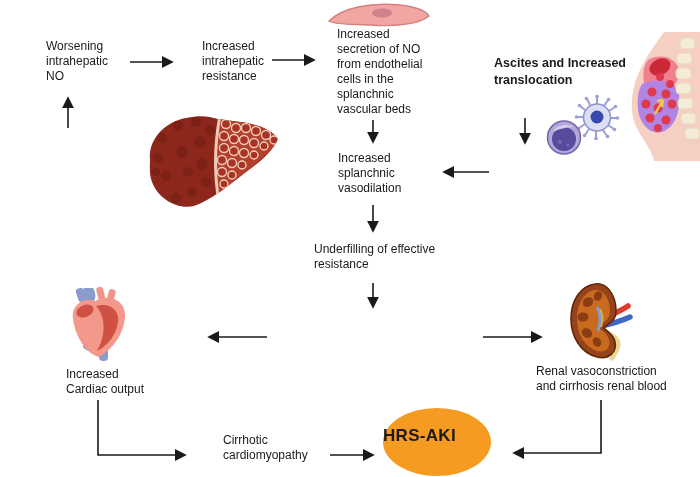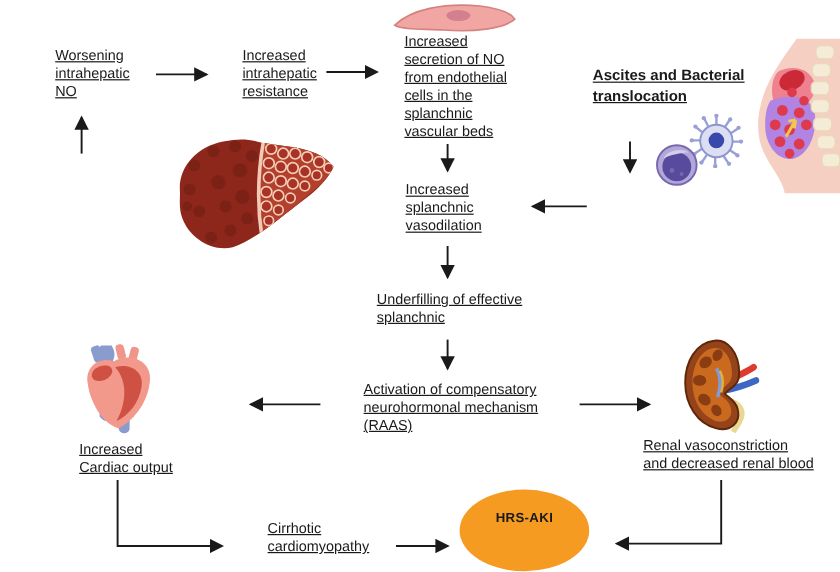--- a/index.html
+++ b/index.html
@@ -1,28 +1,28 @@
 <!DOCTYPE html>
 <html><head>
 <meta charset="utf-8">
 <style>
   html,body{margin:0;padding:0;background:#fff;}
   #figure{
     position:relative;width:700px;height:477px;background:#ffffff;overflow:hidden;
     font-family:"Liberation Sans","DejaVu Sans",sans-serif;color:#1a1a1a;
   }
   .node{
-    position:absolute;font-size:12px;line-height:15px;white-space:pre-line;text-decoration:underline;
+    position:absolute;font-size:12px;line-height:15px;white-space:pre-line;
   }
   .node.bold{font-weight:bold;font-size:12.5px;line-height:17px;}
   .icon{position:absolute;}
   #arrow-layer{position:absolute;left:0;top:0;}
   #hrs-label{
-    position:absolute;left:383px;top:426px;width:108px;text-align:center;
-    font-weight:bold;font-size:11px;letter-spacing:.3px;
+    position:absolute;left:383px;top:426px;width:108px;
+    font-weight:bold;font-size:17px;letter-spacing:.3px;
   }
 </style>
 </head>
 <body>
 
 <div id="figure">
 
   <svg id="arrow-layer" width="700" height="477" viewBox="0 0 700 477">
     <defs>
       <marker id="ah" viewBox="0 0 10 10" refX="8.5" refY="5" markerWidth="7.5" markerHeight="7.5" orient="auto">
@@ -52,34 +52,31 @@
 NO</div>
   <div class="node" style="left:202px;top:39px">Increased
 intrahepatic
 resistance</div>
   <div class="node" style="left:337px;top:27px">Increased
 secretion of NO
 from endothelial
 cells in the
 splanchnic
 vascular beds</div>
-  <div class="node bold" style="left:494px;top:55px">Ascites and Bacterial
+  <div class="node bold" style="left:494px;top:55px">Ascites and Increased
 translocation</div>
   <div class="node" style="left:338px;top:151px">Increased
 splanchnic
 vasodilation</div>
   <div class="node" style="left:314px;top:242px">Underfilling of effective
-splanchnic</div>
-  <div class="node" style="left:303px;top:317px">Activation of compensatory
-neurohormonal mechanism
-(RAAS)</div>
+resistance</div>
   <div class="node" style="left:66px;top:367px">Increased
 Cardiac output</div>
   <div class="node" style="left:536px;top:364px">Renal vasoconstriction
-and decreased renal blood</div>
+and cirrhosis renal blood</div>
   <div class="node" style="left:223px;top:433px">Cirrhotic
 cardiomyopathy</div>
   <div id="hrs-label">HRS-AKI</div>
 
   <svg class="icon" style="left:324px;top:1px" width="110" height="26" viewBox="0 0 110 26">
     <path d="M5,20 C18,7 46,1 76,4 C92,6 102,10 105,15 C96,23 70,26 46,24 C28,23 12,24 5,20 Z" fill="#f2a6a3" stroke="#d3827f" stroke-width="1.4"></path>
     <ellipse cx="58" cy="12" rx="10" ry="4.6" fill="#d2808e"></ellipse>
   </svg>
 
   <svg class="icon" style="left:142px;top:112px" width="140" height="102" viewBox="0 0 140 102">

